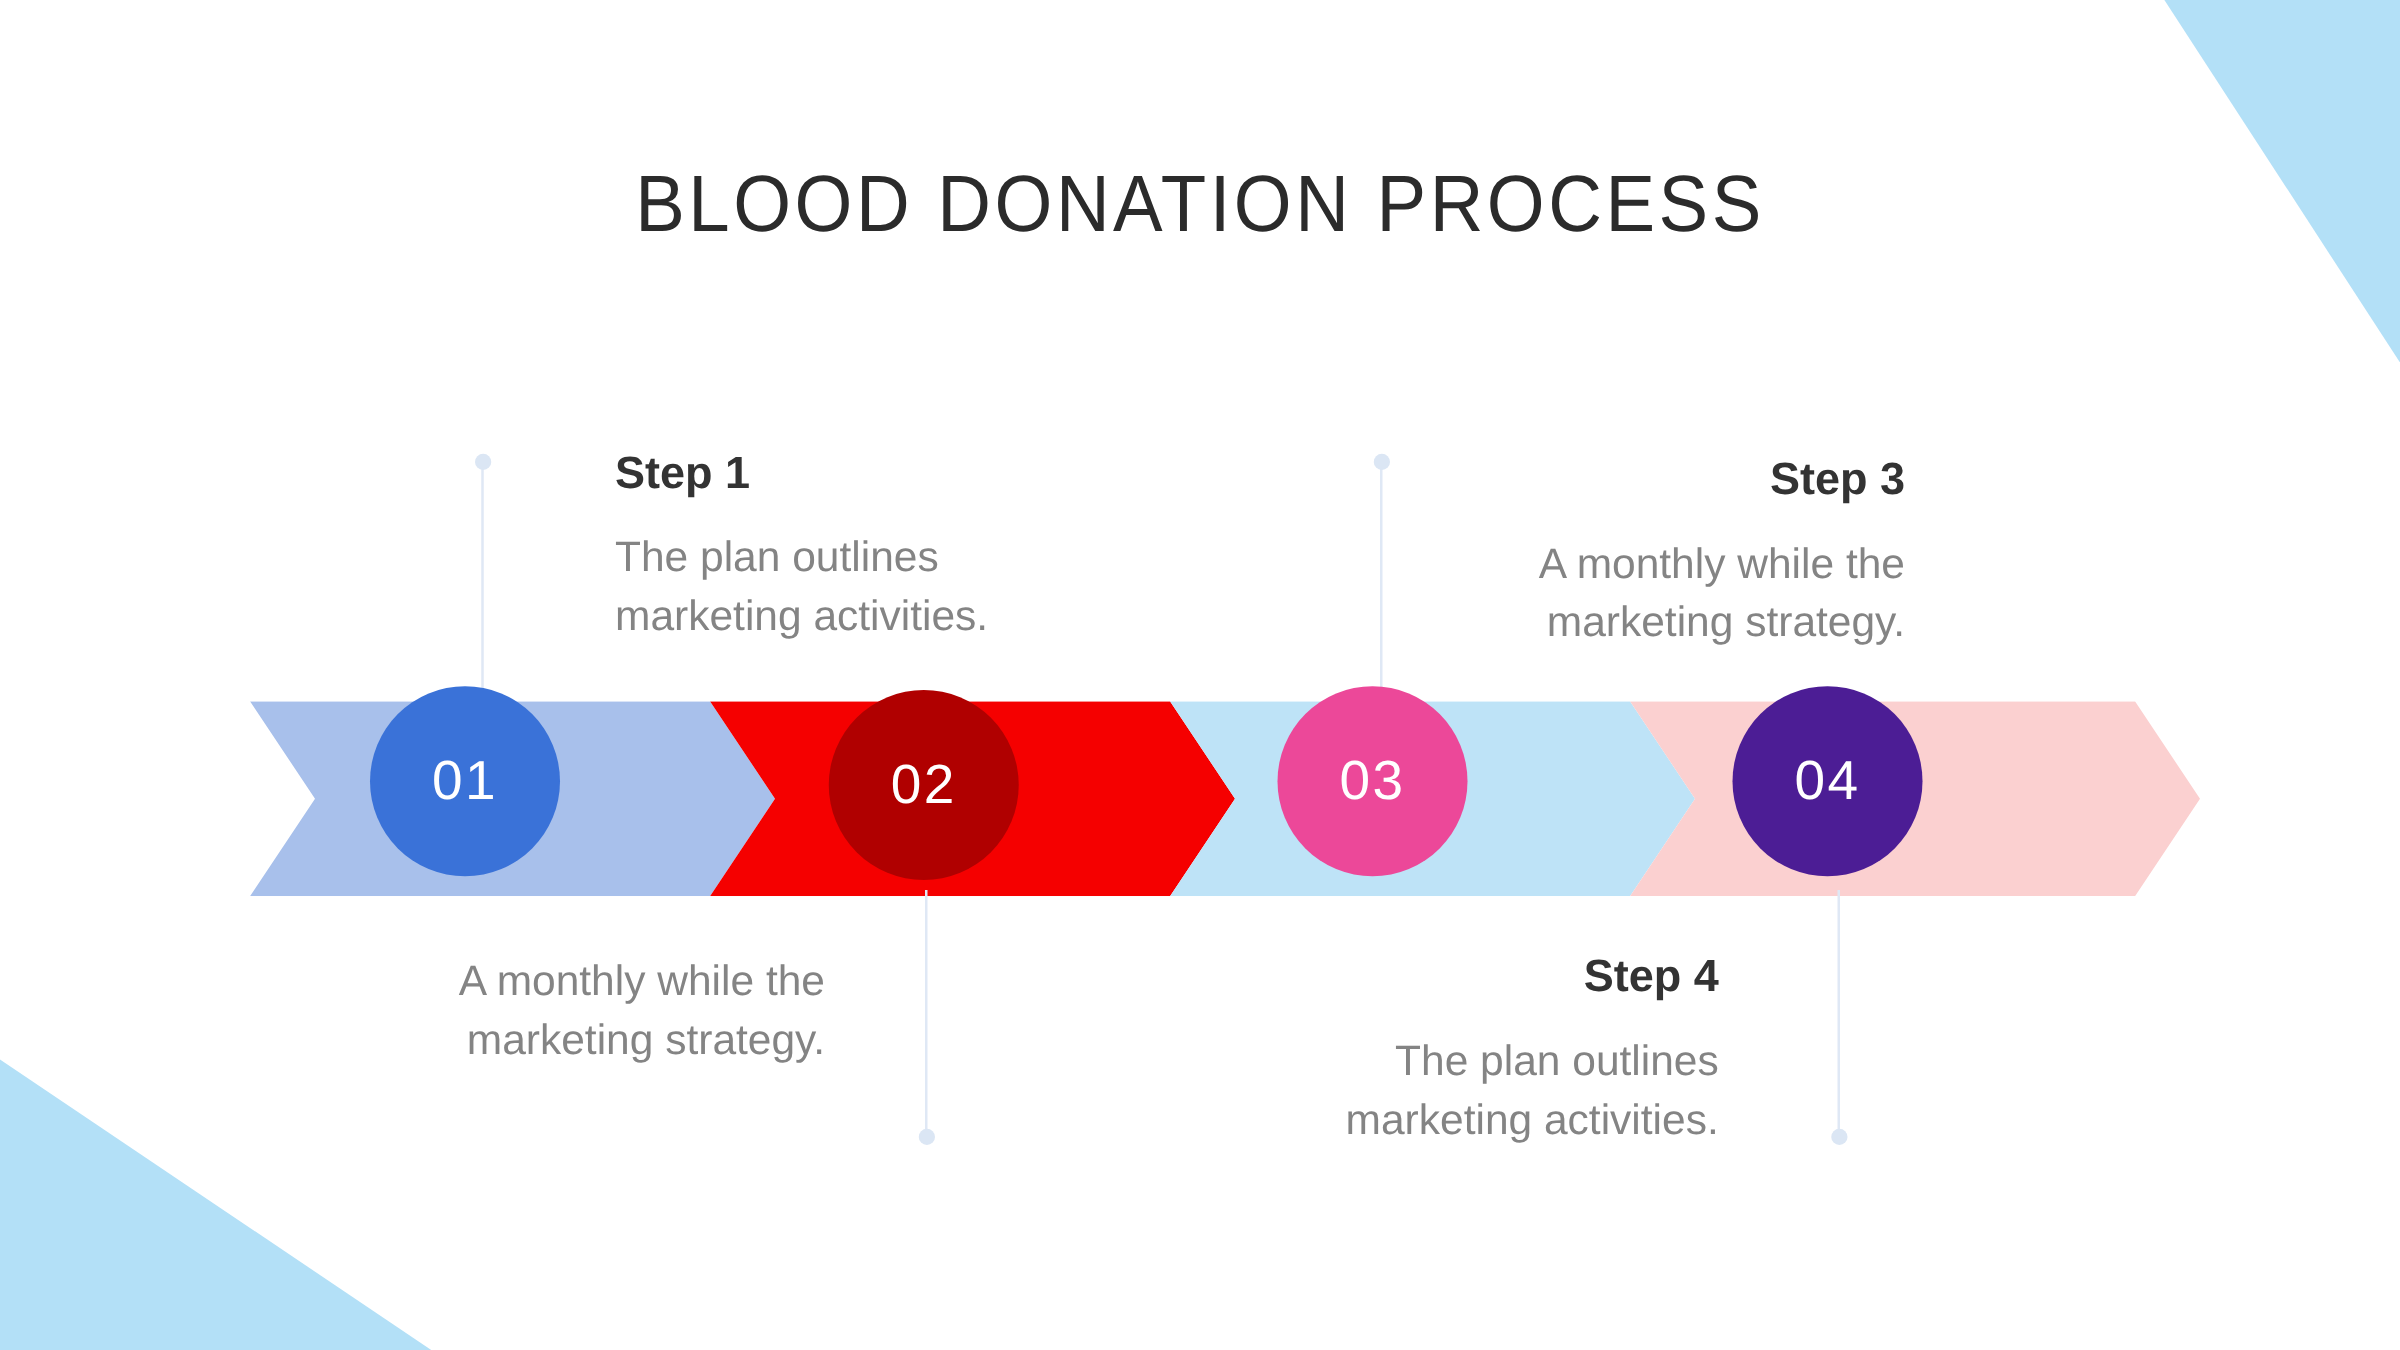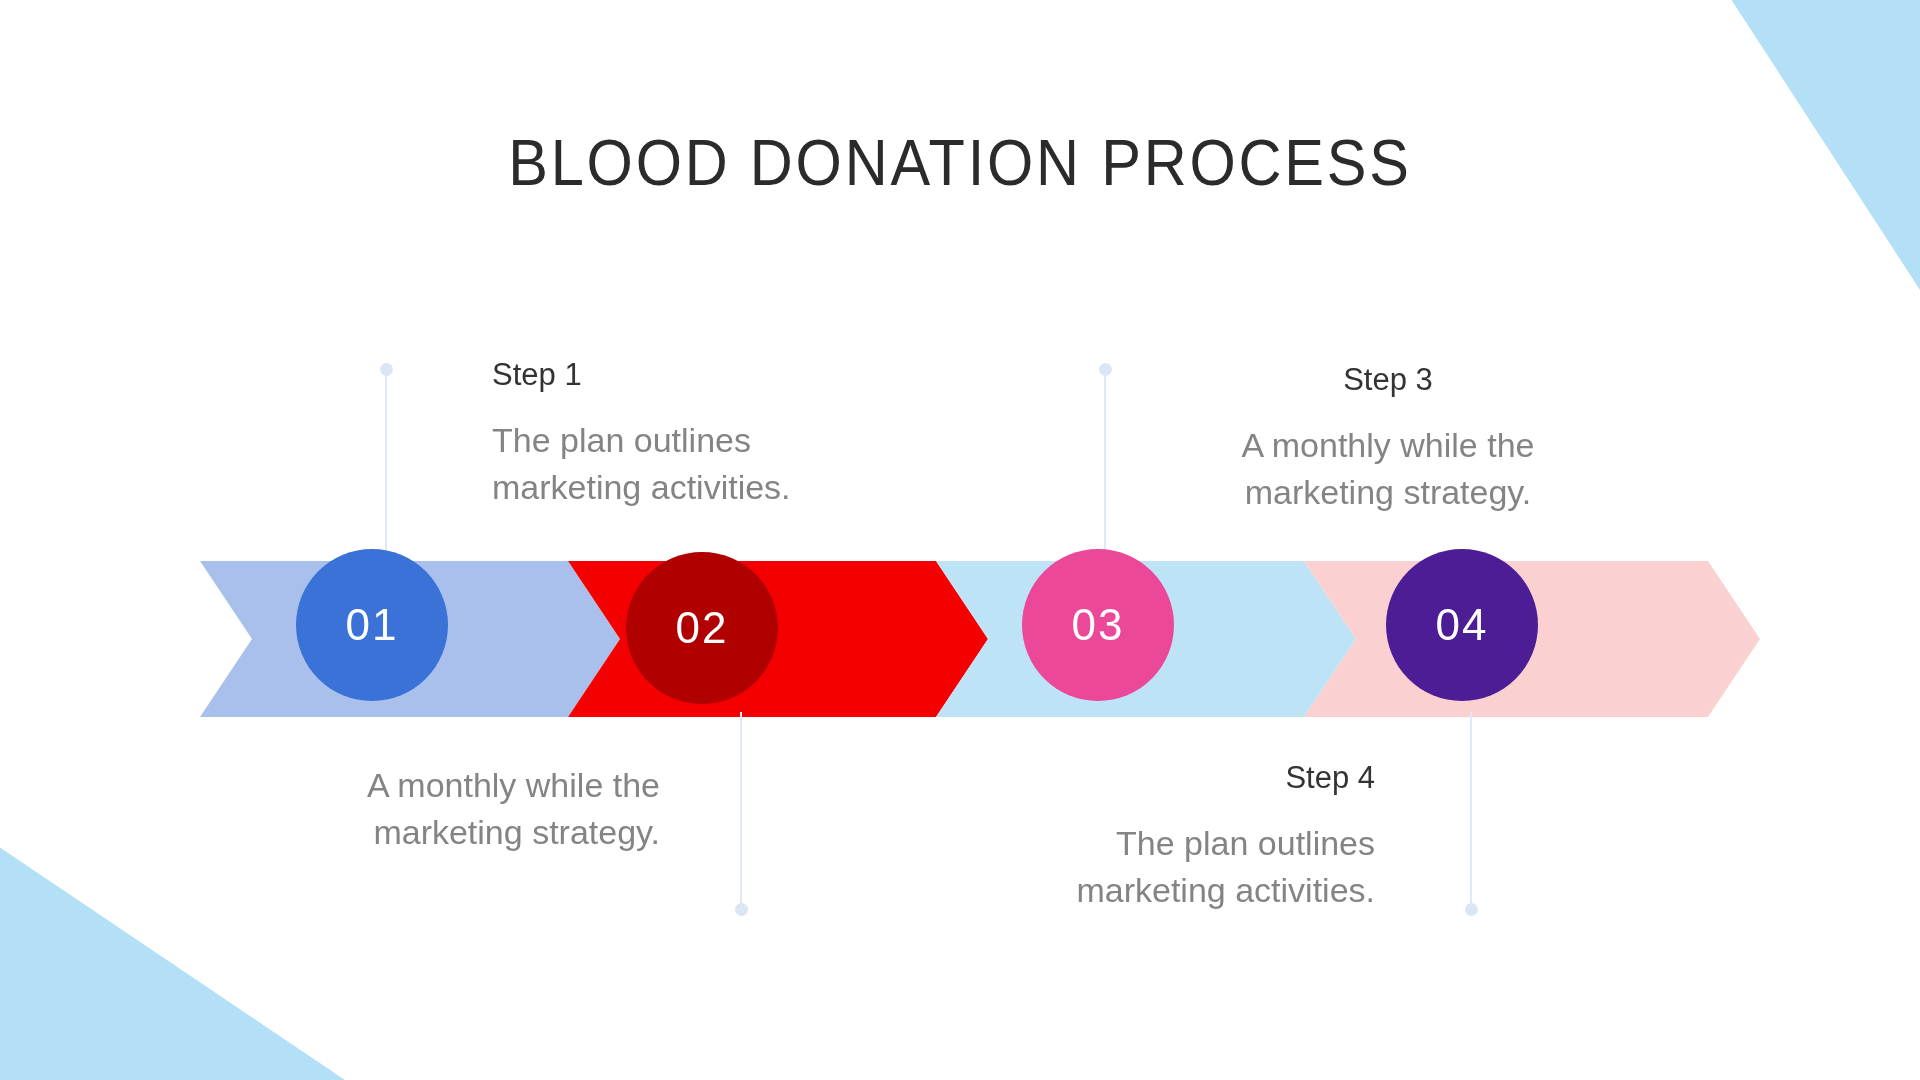--- a/index.html
+++ b/index.html
@@ -86,21 +86,21 @@
     display: flex;
     align-items: center;
     justify-content: center;
     color: #ffffff;
     font-size: 44px;
     font-weight: 200;
     letter-spacing: 2px;
     top: 549px;
   }
   .node-1 { left: 296px;  background: #3a72d8; }
-  .node-2 { left: 626px;  background: #b00000; top: 552px; }
+  .node-2 { left: 663px;  background: #b00000; top: 552px; }
   .node-3 { left: 1022px; background: #ec4899; }
   .node-4 { left: 1386px; background: #4c1d95; }
 
   
   .conn {
     position: absolute;
     width: 2px;
     background: #dfe8f5;
   }
   .conn-dot {
@@ -115,36 +115,36 @@
   .conn-2 { left: 740px;  top: 712px; height: 196px; }
   .dot-2  { left: 735px;  top: 903px; }
   .conn-3 { left: 1104px; top: 369px; height: 185px; }
   .dot-3  { left: 1099px; top: 363px; }
   .conn-4 { left: 1470px; top: 712px; height: 196px; }
   .dot-4  { left: 1465px; top: 903px; }
 
   
   .step-block { position: absolute; }
   .step-head {
-    font-size: 31px;
-    font-weight: 400;
+    font-size: 36px;
+    font-weight: 700;
     color: #333333;
     margin: 0 0 24px 0;
     white-space: nowrap;
   }
   .step-body {
     font-size: 34px;
     font-weight: 300;
     color: #848484;
     line-height: 1.38;
     margin: 0;
   }
 
   .sb-1 { left: 492px;  top: 357px; width: 360px; text-align: left; }
-  .sb-3 { left: 1208px; top: 362px; width: 360px; text-align: center; }
+  .sb-3 { left: 1164px; top: 362px; width: 360px; text-align: right; }
   .sb-2 { left: 320px;  top: 762px; width: 340px; text-align: right; }
   .sb-4 { left: 1035px; top: 760px; width: 340px; text-align: right; }
 </style>
 </head>
 <body>
 
 <div id="slide">
 
   <div class="corner-tr"></div>
   <div class="corner-bl"></div>

